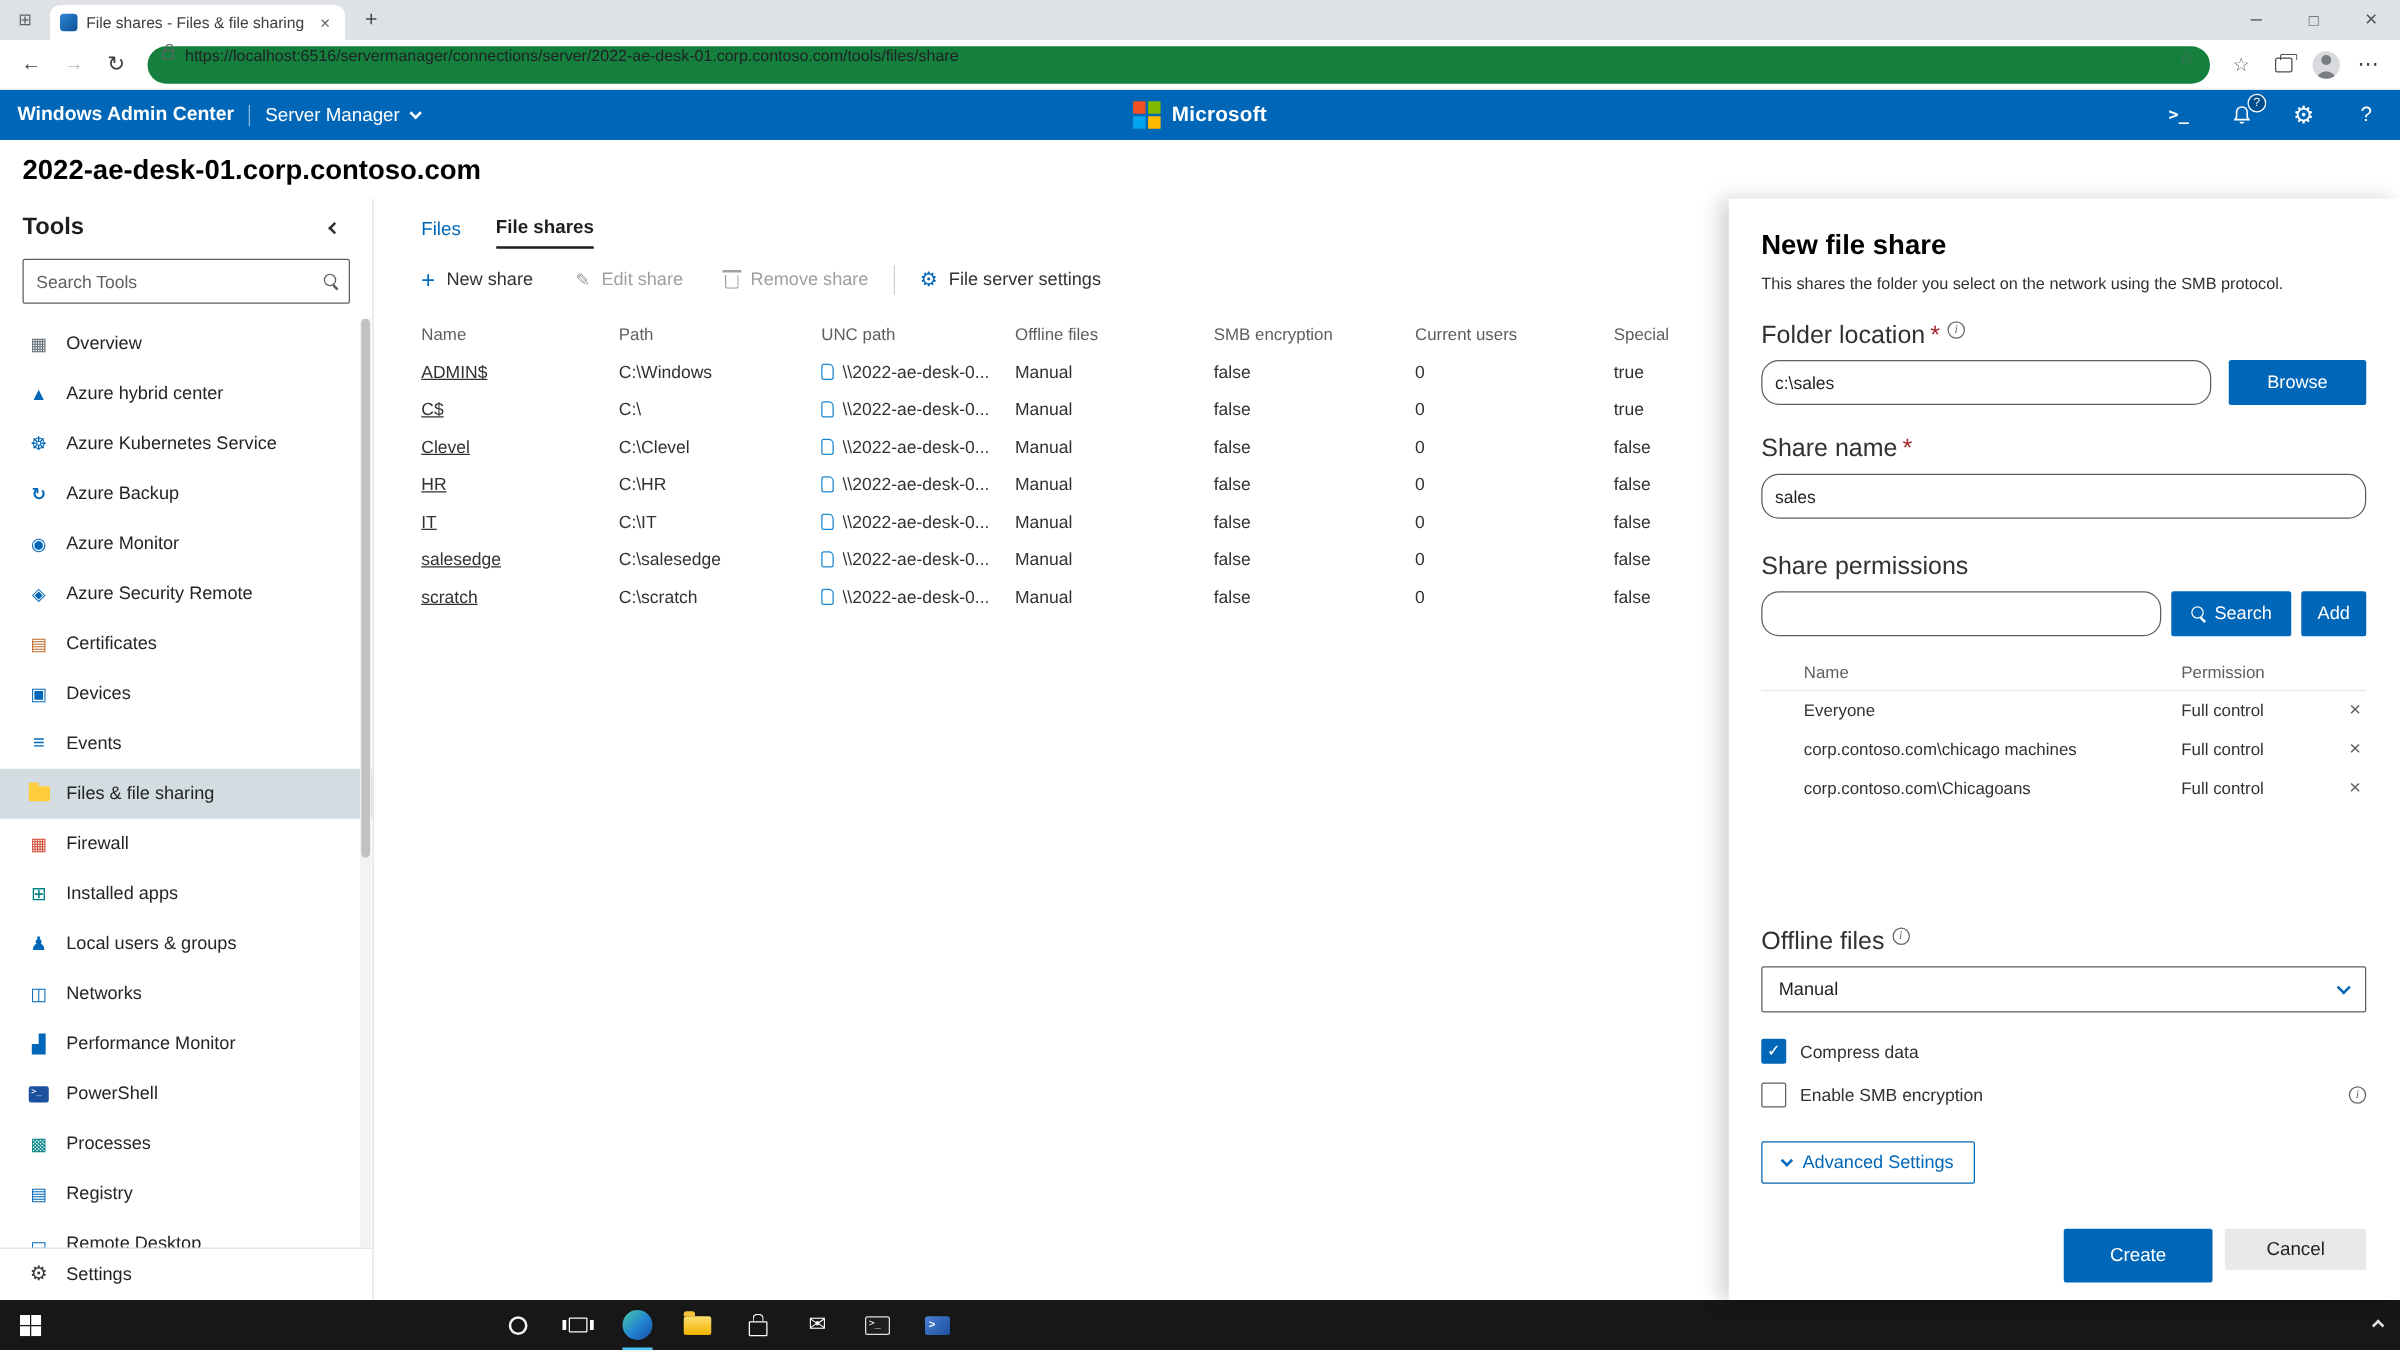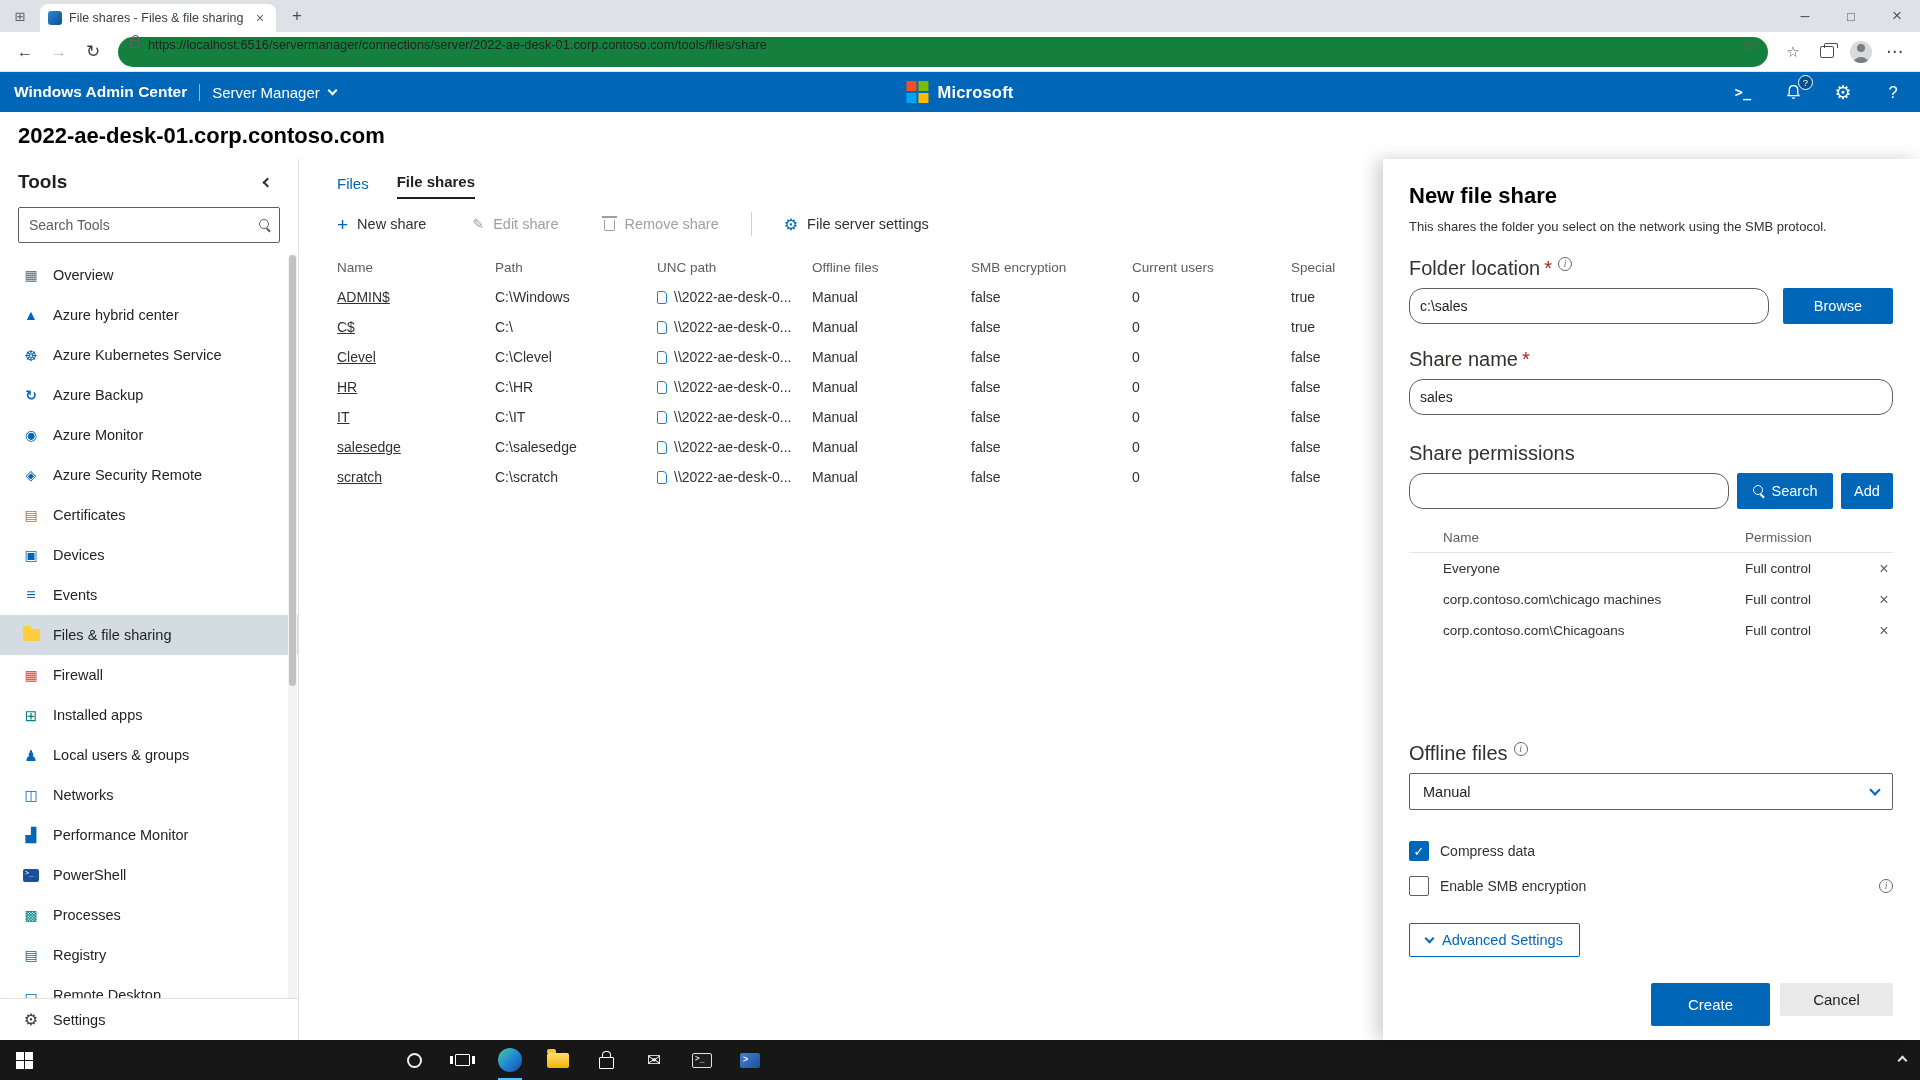--- a/index.html
+++ b/index.html
@@ -110,21 +110,21 @@
   .side-scrollbar{position:absolute;top:0;bottom:0;right:1px;width:9px;background:#f3f3f3}
   .side-scrollbar .thumb{position:absolute;top:0;left:1px;right:1px;height:58%;background:#c1c1c1;border-radius:4px}
   .settings-row{height:42px;border-top:1px solid #e1dfdd;display:flex;align-items:center;gap:12px;padding-left:21px;font-size:14.5px;flex:none}
 
   
   .main{flex:1;min-width:0;display:flex;flex-direction:column;padding-left:38px}
   .pivot-row{margin-top:14px;display:flex;gap:28px;align-items:flex-end}
   .pivot{font-size:15px;padding-bottom:7px;cursor:default}
   .pivot.inactive{color:#0067b8}
   .pivot.active{color:#201f1e;font-weight:700;border-bottom:2px solid #201f1e}
-  .cmdbar{margin-top:13px;display:flex;align-items:center;gap:46px}
+  .cmdbar{margin-top:13px;display:flex;align-items:center;gap:34px}
   .cmd{display:flex;align-items:center;gap:9px;font-size:14.5px;color:#323130}
   .cmd.disabled{color:#a19f9d}
   .cmd-plus{color:#0067b8;font-size:19px;line-height:1}.cmd-plus::before{content:"+"}
   .cmd-pencil{color:#a19f9d;font-size:14px}.cmd-pencil::before{content:"✎"}
   .cmd-trash{width:11px;height:11px;border:1.5px solid #a19f9d;border-top:none;border-radius:0 0 2px 2px;position:relative;margin-top:3px}
   .cmd-trash::before{content:"";position:absolute;top:-4px;left:-3px;right:-3px;height:1.5px;background:#a19f9d}
   .cmd-gear{color:#0067b8;font-size:16px}.cmd-gear::before{content:"⚙"}
   .vsep{width:1px;height:24px;background:#d2d0ce;margin:0 -14px}
   .sharetable{margin-top:16px}
   .thead,.trow{display:grid;grid-template-columns:158px 162px 155px 159px 161px 159px 1fr;align-items:center}
@@ -160,21 +160,21 @@
   .permtable{margin-top:14px}
   .permhead,.permrowline{display:grid;grid-template-columns:1fr 126px 22px;align-items:center;padding-left:34px}
   .permhead{height:30px;color:#605e5c;font-size:13.5px;border-bottom:1px solid #e8e6e4}
   .permrowline{height:31px;font-size:13.5px;color:#323130}
   .perm-x{color:#605e5c;font-size:16px;justify-self:end;width:18px;text-align:center;cursor:pointer}
   .perm-x::before{content:"×"}
   .offline-sect{margin-top:96px}
   .dropdown{margin-top:8px;height:37px;border:1px solid #605e5c;border-radius:2px;display:flex;align-items:center;justify-content:space-between;padding:0 13px;font-size:14.5px}
   .dropdown .chev{color:#0067b8;width:8px;height:8px}
   .check-row{display:flex;align-items:center;gap:11px}
-  .mt-check1{margin-top:31px}
+  .mt-check1{margin-top:21px}
   .mt-check2{margin-top:15px}
   .checkbox{width:20px;height:20px;border-radius:2px;flex:none;display:flex;align-items:center;justify-content:center}
   .checkbox.checked{background:#0067b8;color:#fff;font-size:13px}
   .checkbox.checked::before{content:"✓";font-weight:bold}
   .checkbox.unchecked{border:1px solid #605e5c;background:#fff}
   .check-label{font-size:14px;color:#323130}
   .row-right-info{margin-left:auto}
   .adv-btn{margin-top:27px;display:inline-flex;align-items:center;gap:9px;height:34px;padding:0 16px;border:1px solid #0067b8;border-radius:2px;background:#fff;color:#0067b8;font-size:14.5px;cursor:pointer;font-family:inherit}
   .watermark{position:absolute;left:0;right:0;bottom:64px;text-align:center;pointer-events:none}
   .wm1{font-size:20px;color:rgba(118,118,118,.85)}

